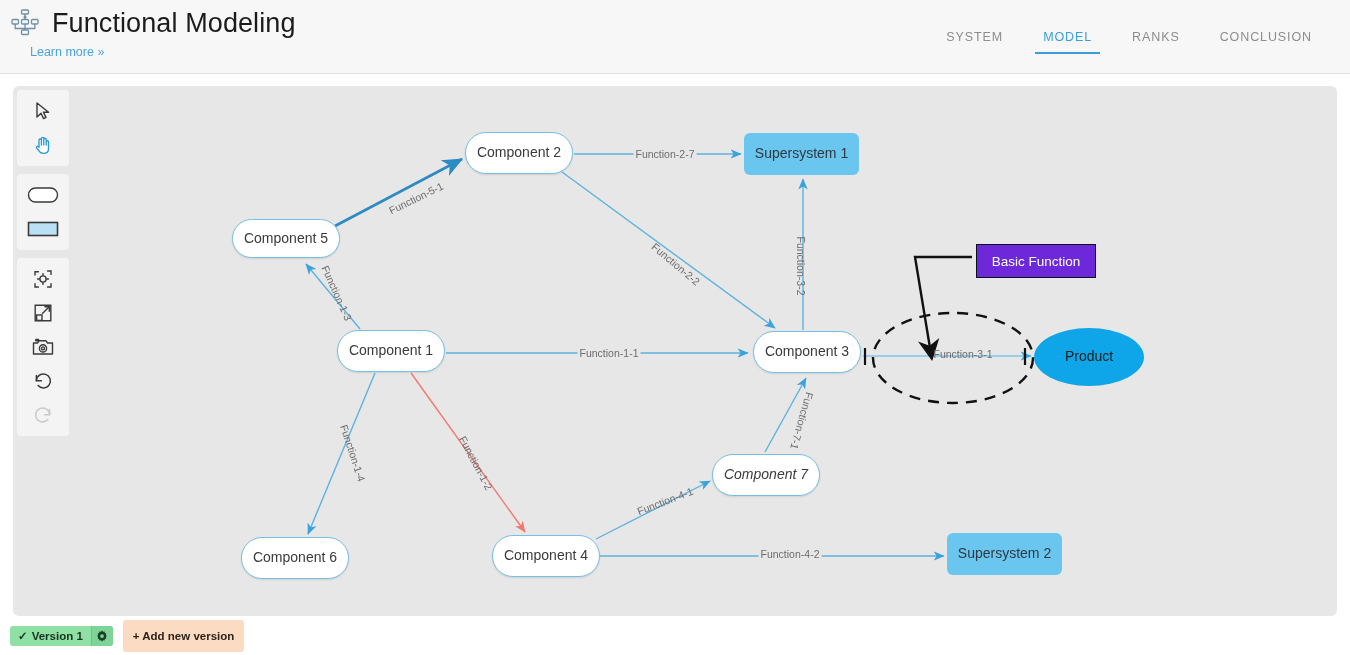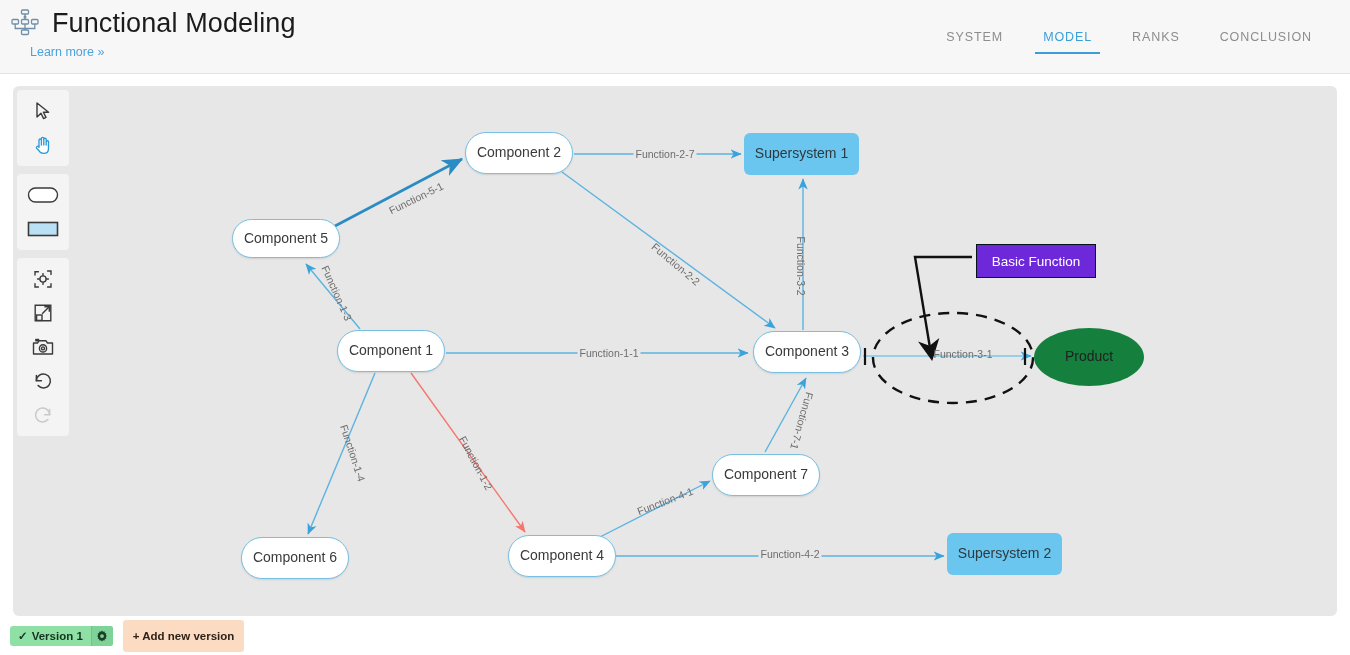--- a/index.html
+++ b/index.html
@@ -91,21 +91,21 @@
     border-radius: 28px;
     box-shadow: 0 1px 2px rgba(0,0,0,0.10);
   }
   .node-supersystem {
     background: #6ac5ef;
     border: none;
     border-radius: 6px;
     color: #2d3a40;
   }
   .node-product {
-    background: #15803d;
+    background: #0ea5e9;
     border-radius: 50%;
     color: #1f1f1f;
   }
 
   .callout-box {
     position: absolute;
     background: #6d28d9;
     border: 1.5px solid #05121a;
     color: #ffffff;
     font-size: 13.5px;
@@ -251,22 +251,22 @@
     <div class="edge-label" style="left:950px; top:268px; transform:translate(-50%,-50%);">Function-3-1</div>
     <div class="edge-label" style="left:789px; top:335px; transform:translate(-50%,-50%) rotate(-74deg) scale(-1,-1);">Function-7-1</div>
     <div class="edge-label" style="left:652px; top:415px; transform:translate(-50%,-50%) rotate(-21deg);">Function-4-1</div>
     <div class="edge-label" style="left:777px; top:468px; transform:translate(-50%,-50%); background:#e7e7e7;">Function-4-2</div>
 
     <div class="node node-component" style="left:452px; top:46px; width:108px; height:42px;">Component 2</div>
     <div class="node node-component" style="left:219px; top:133px; width:108px; height:39px;">Component 5</div>
     <div class="node node-component" style="left:324px; top:244px; width:108px; height:42px;">Component 1</div>
     <div class="node node-component" style="left:740px; top:245px; width:108px; height:42px;">Component 3</div>
     <div class="node node-component" style="left:228px; top:451px; width:108px; height:42px;">Component 6</div>
-    <div class="node node-component" style="left:495px; top:449px; width:108px; height:42px;">Component 4</div>
-    <div class="node node-component" style="left:699px; top:368px; width:108px; height:42px;">Component 7</div>
+    <div class="node node-component" style="left:479px; top:449px; width:108px; height:42px;">Component 4</div>
+    <div class="node node-component" style="left:699px; top:368px; width:108px; height:42px;font-style:italic;">Component 7</div>
     <div class="node node-supersystem" style="left:731px; top:47px; width:115px; height:42px;">Supersystem 1</div>
     <div class="node node-supersystem" style="left:934px; top:447px; width:115px; height:42px;">Supersystem 2</div>
     <div class="node node-product" style="left:1021px; top:242px; width:110px; height:58px;">Product</div>
 
     <div class="callout-box" style="left:963px; top:158px; width:120px; height:34px;">Basic Function</div>
   </div>
 
   <div class="toolbar">
 
     <div class="tool-group">

